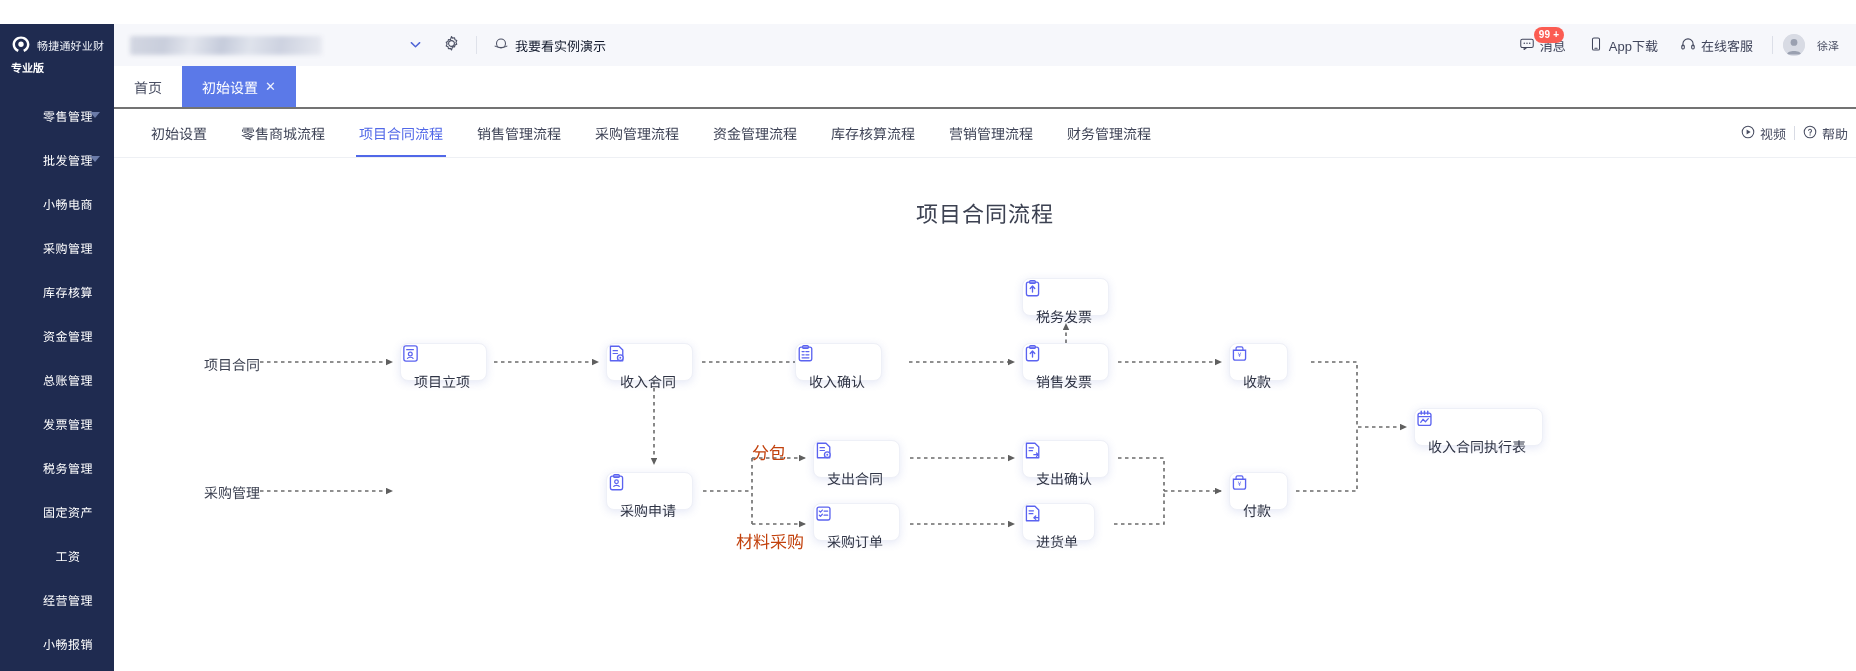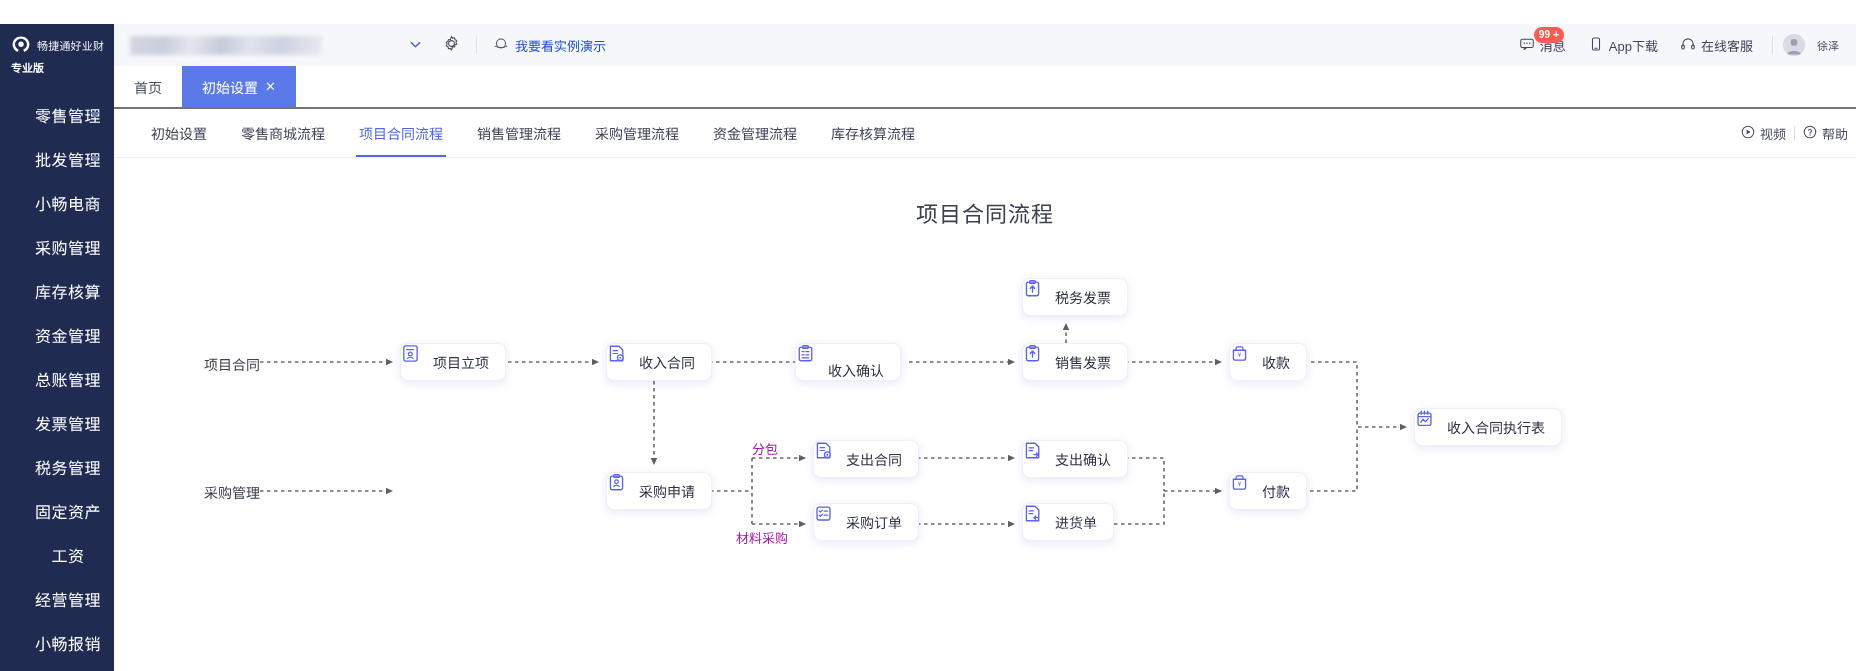--- a/index.html
+++ b/index.html
@@ -24,21 +24,21 @@
   .logo-row { display:flex; align-items:center; gap:5px; }
   .logo-mark {
     width:22px; height:22px; flex:none; display:block;
   }
   .logo-text { font-size:11px; color:#eef1f8; letter-spacing:.2px; white-space:nowrap; overflow:hidden; }
   .logo-sub { font-size:11px; color:#ffffff; margin-top:3px; padding-left:1px; font-weight:bold; }
 
   .menu { margin-top:12px; }
   .menu-item {
     height:44px; display:flex; align-items:center; justify-content:center;
-    font-size:16px; color:#ffffff; cursor:pointer; position:relative;
+    font-size:12px; color:#ffffff; cursor:pointer; position:relative;
     letter-spacing:.5px;
     padding-left:20px;
   }
   .menu-item .caret {
     position:absolute; right:16px; width:0; height:0;
     border-left:5px solid transparent; border-right:5px solid transparent;
     border-top:6px solid #6b7ba8;
   }
 
   
@@ -49,21 +49,21 @@
   .hdr-left { display:flex; align-items:center; padding-left:14px; flex:none; }
   .org-blur {
     width:192px; height:19px; border-radius:2px;
     background:linear-gradient(100deg,#d3d7e2 0%,#c9cedc 18%,#e3e6ee 32%,#c5cbdb 48%,
       #dfe3ec 62%,#cdd2e0 78%,#e8eaf1 100%);
     filter:blur(2.2px); margin-left:2px;
   }
   .chev-down { margin-left:86px; color:#4d63d6; font-size:15px; cursor:pointer; line-height:1; }
   .gear { margin-left:20px; cursor:pointer; display:block; }
   .hdr-sep { width:1px; height:18px; background:#dfe2ea; margin:0 16px; }
-  .demo-link { display:flex; align-items:flex-end; gap:6px; font-size:13px; color:#1d4ed8; cursor:pointer; }
+  .demo-link { display:flex; align-items:flex-end; gap:6px; font-size:13px; color:#0f172a; cursor:pointer; }
   .demo-ring { display:block; }
 
   .hdr-right {
     margin-left:auto; display:flex; align-items:center; padding-right:6px; gap:0;
   }
   .hdr-btn {
     display:flex; align-items:center; gap:5px; font-size:13px; color:#3d4бось;
     color:#41465c; cursor:pointer; padding:0 11px; position:relative; white-space:nowrap;
   }
   .badge99 {
@@ -118,33 +118,34 @@
 
   .page-title {
     text-align:center; font-size:22px; color:#3c4151; margin-top:38px; letter-spacing:1px;
   }
 
   
   .diagram { position:absolute; left:0; top:0; width:1742px; height:562px; pointer-events:none; }
   .diagram svg { position:absolute; left:0; top:0; }
 
   .node {
-    position:absolute; display:flex; align-items:center; 
+    position:absolute; display:flex; align-items:center; gap:8px;
     height:38px; padding:0 16px 0 13px;
     background:#ffffff; border:1px solid #eef0f7; border-radius:8px;
     box-shadow:0 2px 9px rgba(92,110,200,.16);
     font-size:14px; color:#2f3445; white-space:nowrap; cursor:pointer;
     pointer-events:auto;
+    flex-direction:column;
   }
   .node .nicon { width:19px; height:19px; flex:none; display:block; }
   .row-label {
     position:absolute; font-size:14px; color:#3c4151; white-space:nowrap;
   }
   .edge-label {
-    position:absolute; font-size:13px; color:#a21caf; white-space:nowrap;
+    position:absolute; font-size:17px; color:#c2410c; white-space:nowrap;
   }
 </style>
 </head>
 <body>
 
 <div class="app">
 
   <div class="top-strip"></div>
 
   <aside class="sidebar">
@@ -312,20 +313,26 @@
         <span>销售管理流程</span>
       </div>
       <div class="subnav-item">
         <span>采购管理流程</span>
       </div>
       <div class="subnav-item">
         <span>资金管理流程</span>
       </div>
       <div class="subnav-item">
         <span>库存核算流程</span>
+      </div>
+      <div class="subnav-item">
+        <span>营销管理流程</span>
+      </div>
+      <div class="subnav-item">
+        <span>财务管理流程</span>
       </div>
 
       <div class="subnav-right">
         <div class="snr-item">
           <span>
             <svg viewBox="0 0 16 16" width="14" height="14">
               <circle cx="8" cy="8" r="6.6" fill="none" stroke="#4a4f63" stroke-width="1.2"></circle>
               <path d="M6.4 5.2 L11 8 L6.4 10.8 Z" fill="#4a4f63"></path>
             </svg>
           </span>
@@ -453,21 +460,21 @@
         <span class="nicon">
           <svg viewBox="0 0 20 20" width="19" height="19">
             <rect x="3.6" y="3.2" width="12.8" height="14.4" rx="2" fill="none" stroke="#5b63f0" stroke-width="1.4"></rect>
             <rect x="7" y="1.6" width="6" height="3" rx="1" fill="none" stroke="#5b63f0" stroke-width="1.3"></rect>
             <path d="M10 13.8 V7.6 M7.6 10 L10 7.4 L12.4 10" fill="none" stroke="#5b63f0" stroke-width="1.4" stroke-linecap="round" stroke-linejoin="round"></path>
           </svg>
         </span>
         <span>销售发票</span>
       </div>
 
-      <div class="node" style="left:1115px; top:234px;justify-content:flex-end;">
+      <div class="node" style="left:1115px; top:234px;">
         <span class="nicon">
           <svg viewBox="0 0 20 20" width="19" height="19">
             <path d="M3.6 6.6 h12.8 v8.4 a2 2 0 0 1 -2 2 h-8.8 a2 2 0 0 1 -2 -2 z" fill="none" stroke="#5b63f0" stroke-width="1.4"></path>
             <path d="M6.4 6.6 V4.6 a1.6 1.6 0 0 1 1.6 -1.6 h4 a1.6 1.6 0 0 1 1.6 1.6 v2" fill="none" stroke="#5b63f0" stroke-width="1.3"></path>
             <text x="10" y="13.6" font-size="6.6" fill="#5b63f0" text-anchor="middle" font-family="DejaVu Sans, sans-serif">¥</text>
           </svg>
         </span>
         <span>收款</span>
       </div>
 

